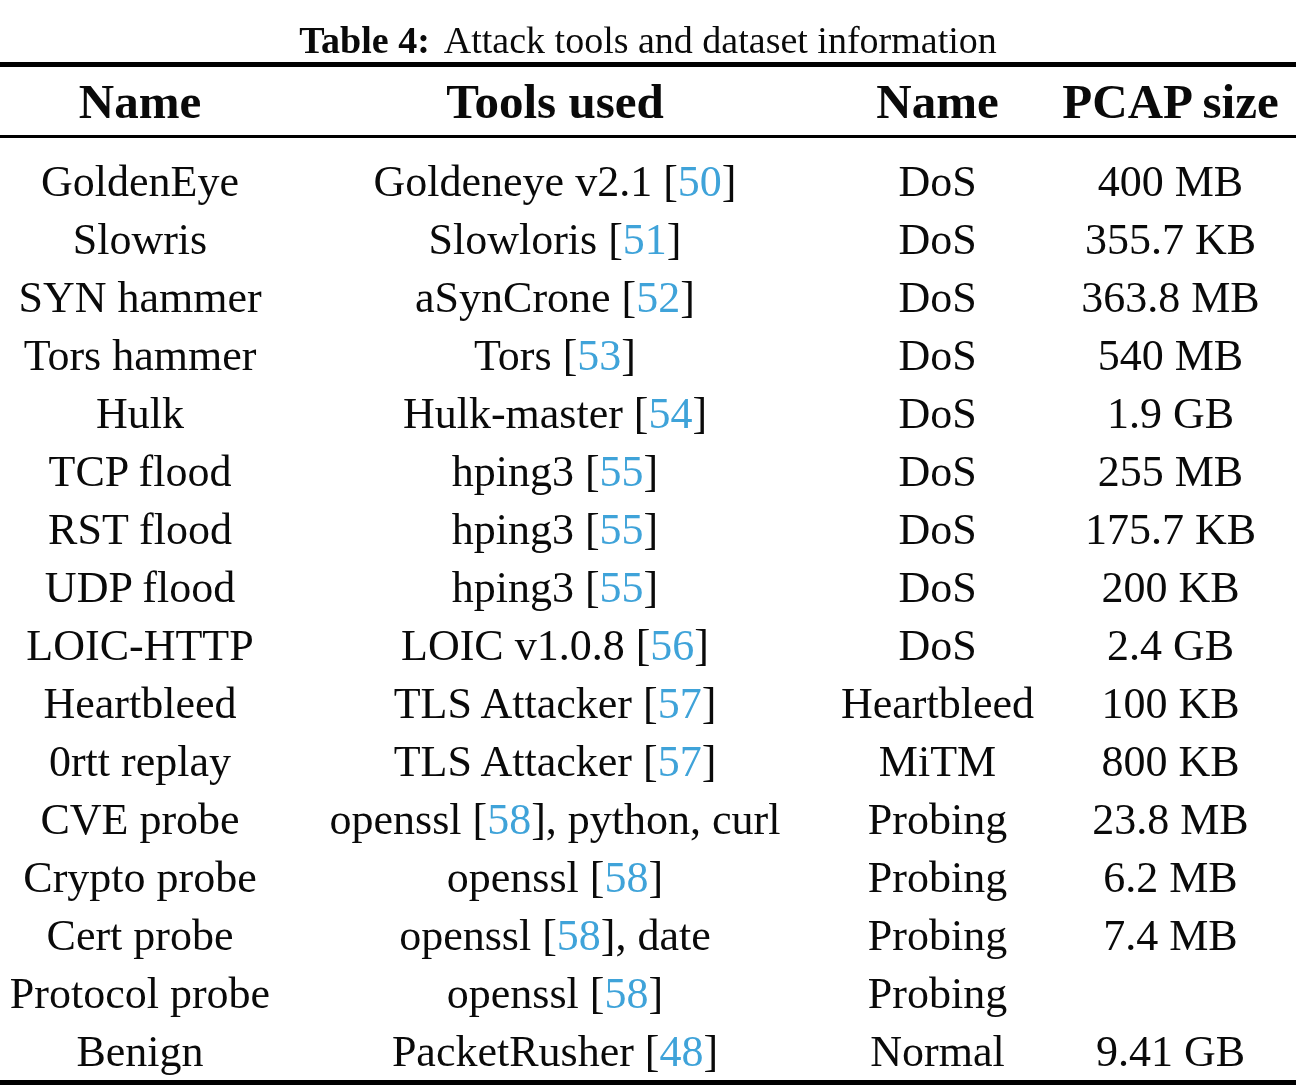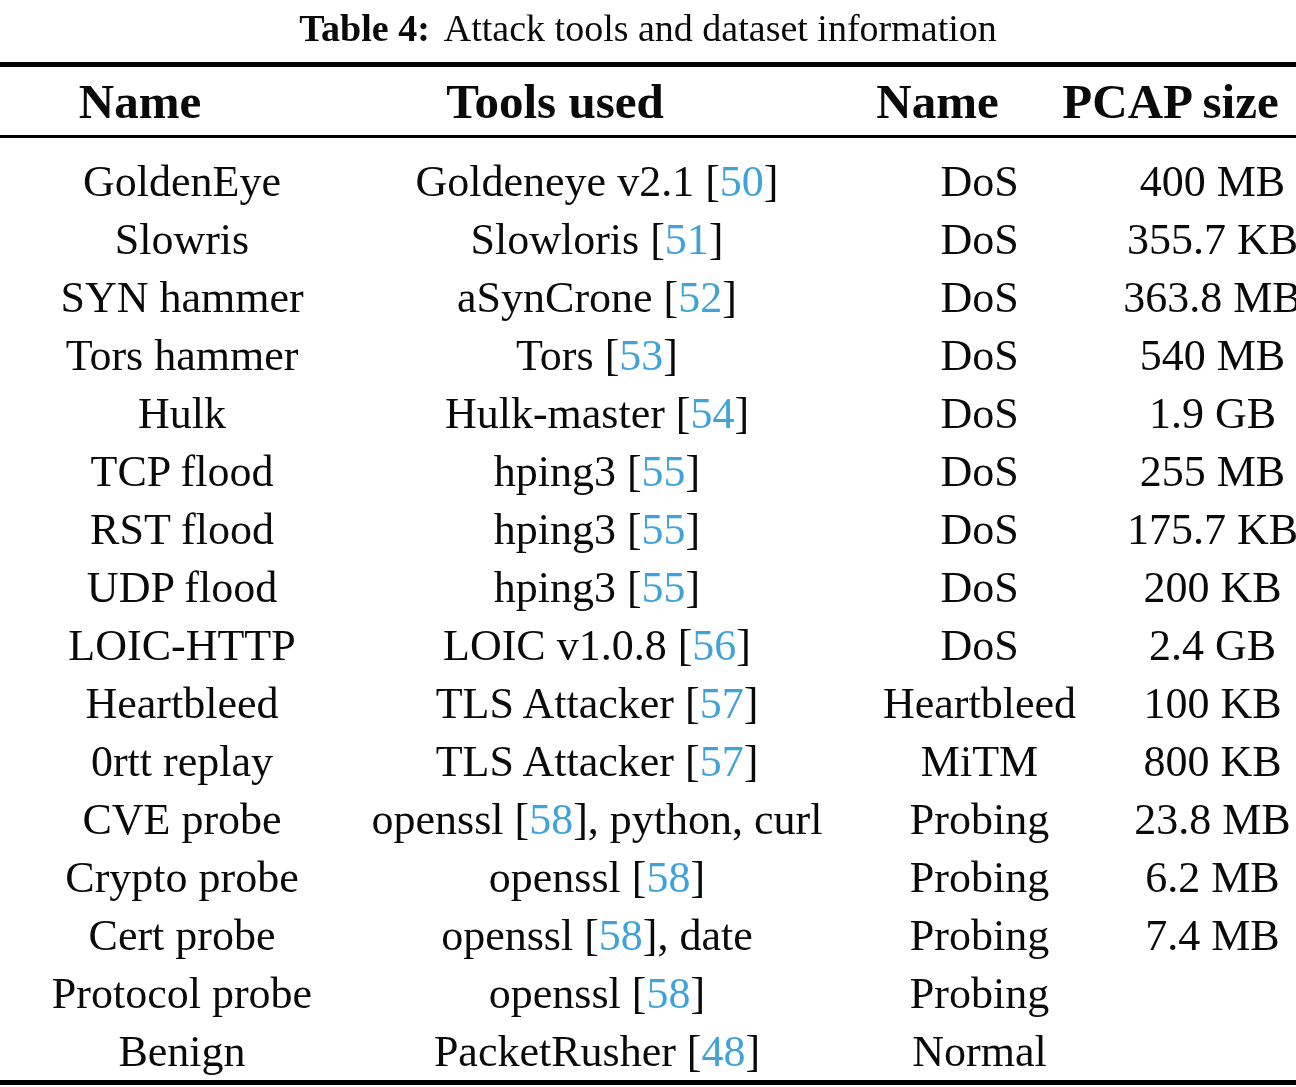--- a/index.html
+++ b/index.html
@@ -7,21 +7,21 @@
   body {
     width: 1296px; height: 1087px;
     background: #ffffff;
     color: var(--ink);
     font-family: "Liberation Serif", "DejaVu Serif", serif;
     overflow: hidden;
   }
   .caption {
     height: 62px;
     box-sizing: border-box;
-    padding-top: 4px;
+    padding-top: 16px;
     text-align: center;
     font-size: 38px;
     line-height: 48px;
     white-space: nowrap;
   }
   .caption .cap-prefix { font-weight: bold; margin-right: 14px; }
   .rule { width: 100%; background: #000; }
   .rule-thick { height: 5px; }
   .rule-thin { height: 3px; }
   .grid-row {
@@ -30,21 +30,21 @@
     align-items: center;
     text-align: center;
     white-space: nowrap;
   }
   .header-row {
     height: 68px;
     font-weight: bold;
     font-size: 49px;
   }
   .rows { padding-top: 14px; }
-  .row { height: 58px; font-size: 44px; margin-left: 42px; }
+  .row { height: 58px; font-size: 44px; }
   .cell { overflow: visible; }
   .cite { color: var(--accent); cursor: pointer; }
 </style>
 </head>
 <body>
 
 <div class="caption">
   <span class="cap-prefix">Table 4:</span><span>Attack tools and dataset information</span>
 </div>
 
@@ -162,17 +162,18 @@
   <div class="grid-row row">
     <div class="cell">Protocol probe</div>
     <div class="cell"><span>openssl [</span><span class="cite">58</span><span>]</span></div>
     <div class="cell">Probing</div>
   </div>
 
   <div class="grid-row row">
     <div class="cell">Benign</div>
     <div class="cell"><span>PacketRusher [</span><span class="cite">48</span><span>]</span></div>
     <div class="cell">Normal</div>
+    <div class="cell">9.41 GB</div>
   </div>
 
 </div>
 
 <div class="rule rule-thick"></div>
 
 </body></html>

